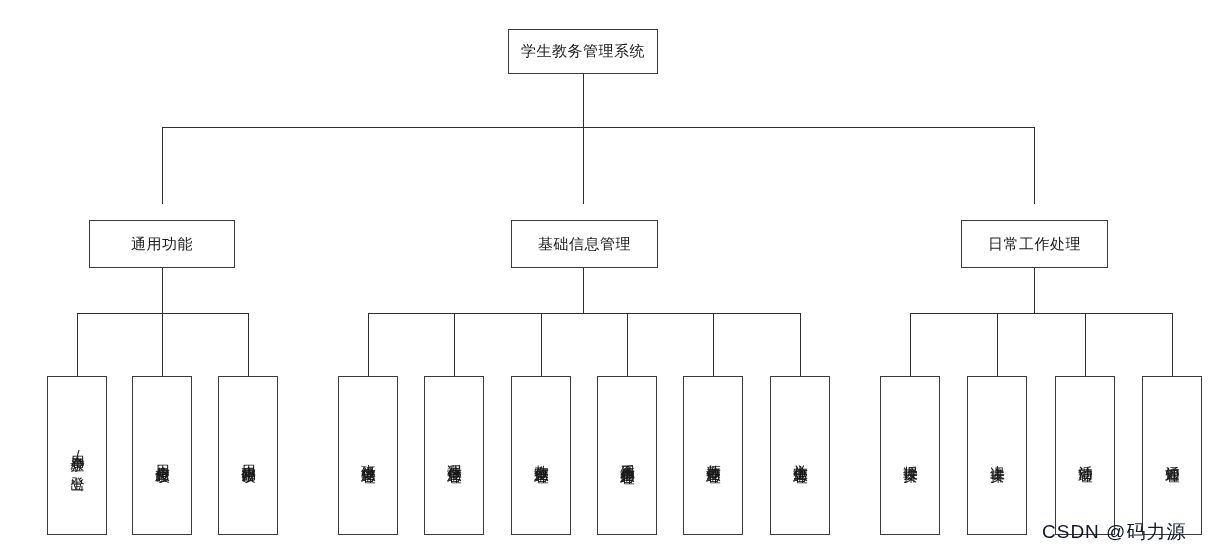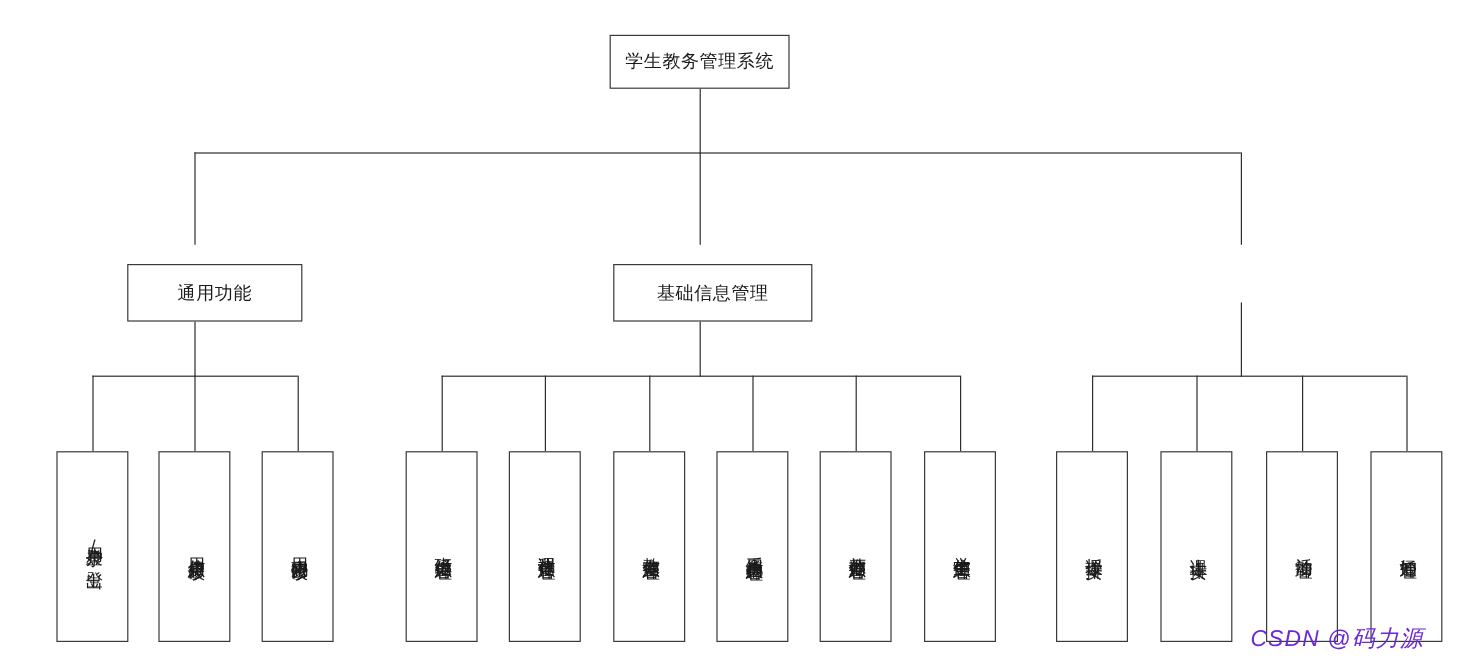--- a/index.html
+++ b/index.html
@@ -59,53 +59,55 @@
   }
   .line.v { width: 1px; }
   .line.h { height: 1px; }
 
   
   #watermark {
     position: absolute;
     left: 1042px;
     top: 519px;
     font-size: 19px;
-    color: #6d28d9;
+    color: #0f172a;
     letter-spacing: 1px;
     white-space: nowrap;
     z-index: 5;
     pointer-events: none;
-    font-style: italic;
   }
 </style>
 </head>
 <body>
 
 <div id="canvas">
 
   <div class="node level-root" style="left:508px; top:13px; width:150px; height:45px;">
     <span>学生教务管理系统</span>
   </div>
 
   <div class="line v" style="left:583px; top:58px; width:1px; height:70px;"></div>
 
   <div class="line h" style="left:162px; top:127px; width:872px; height:1px;"></div>
 
   <div class="line v" style="left:162px; top:127px; width:1px; height:77px;"></div>
   <div class="line v" style="left:583px; top:127px; width:1px; height:77px;"></div>
   <div class="line v" style="left:1034px; top:127px; width:1px; height:77px;"></div>
 
-  <div class="node level-two" style="left:106px; top:204px; width:146px; height:48px;">
+  <div class="node level-two" style="left:89px; top:204px; width:146px; height:48px;">
     <span>通用功能</span>
   </div>
 
-  <div class="node level-two" style="left:511px; top:204px; width:166px; height:48px;">
+  <div class="node level-two" style="left:511px; top:204px; width:147px; height:48px;">
     <span>基础信息管理</span>
   </div>
 
+  <div class="node level-two" style="left:961px; top:204px; width:147px; height:48px;">
+    <span>日常工作处理</span>
+  </div>
 
   <div class="line v" style="left:162px; top:252px; width:1px; height:62px;"></div>
   <div class="line h" style="left:77px; top:313px; width:171px; height:1px;"></div>
   <div class="line v" style="left:77px; top:313px; width:1px; height:63px;"></div>
   <div class="line v" style="left:162px; top:313px; width:1px; height:63px;"></div>
   <div class="line v" style="left:248px; top:313px; width:1px; height:63px;"></div>
 
   <div class="node leaf" style="left:47px; top:376px; width:60px; height:159px;">
     <span class="vtext">用户登录/登出</span>
   </div>

